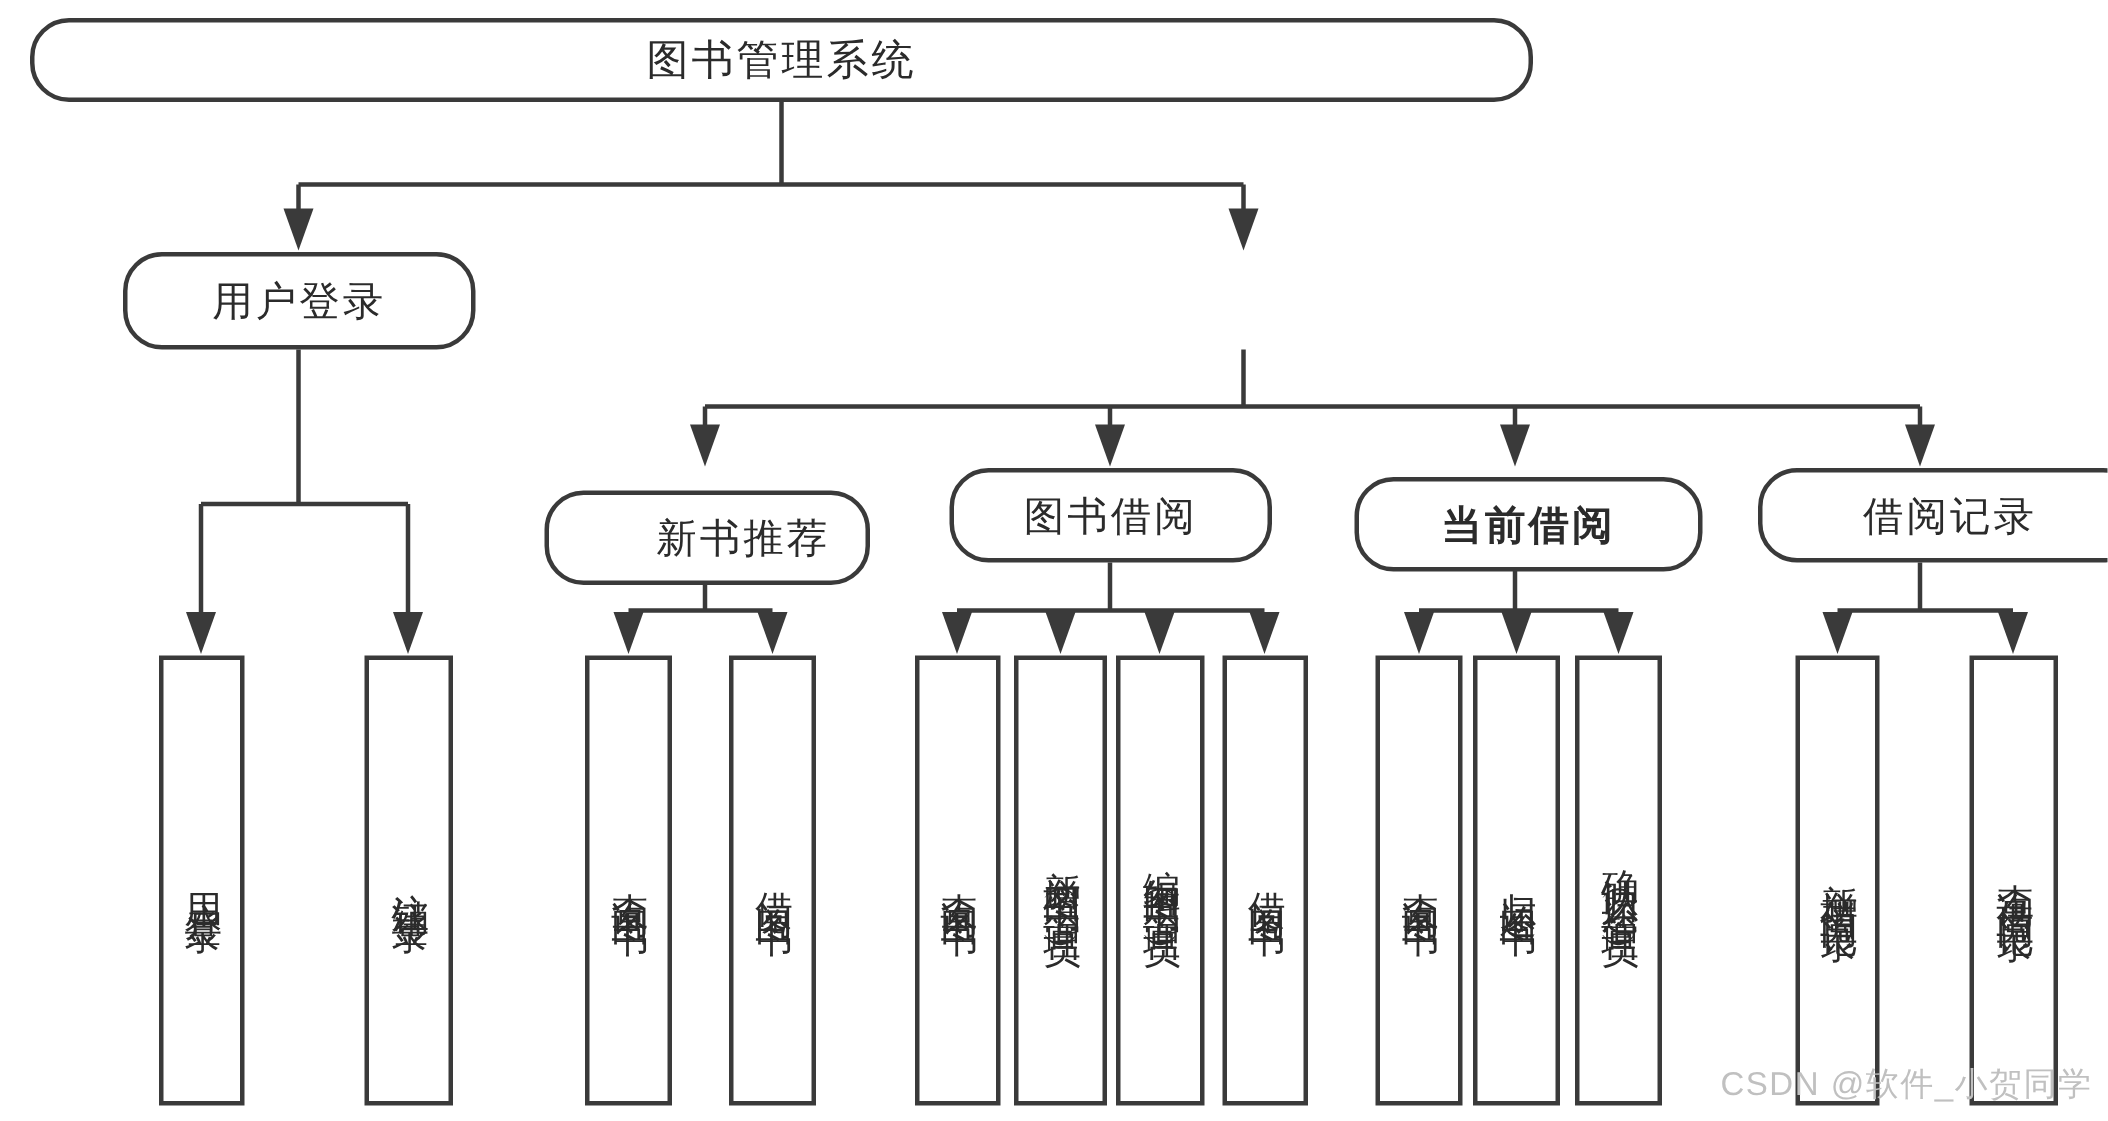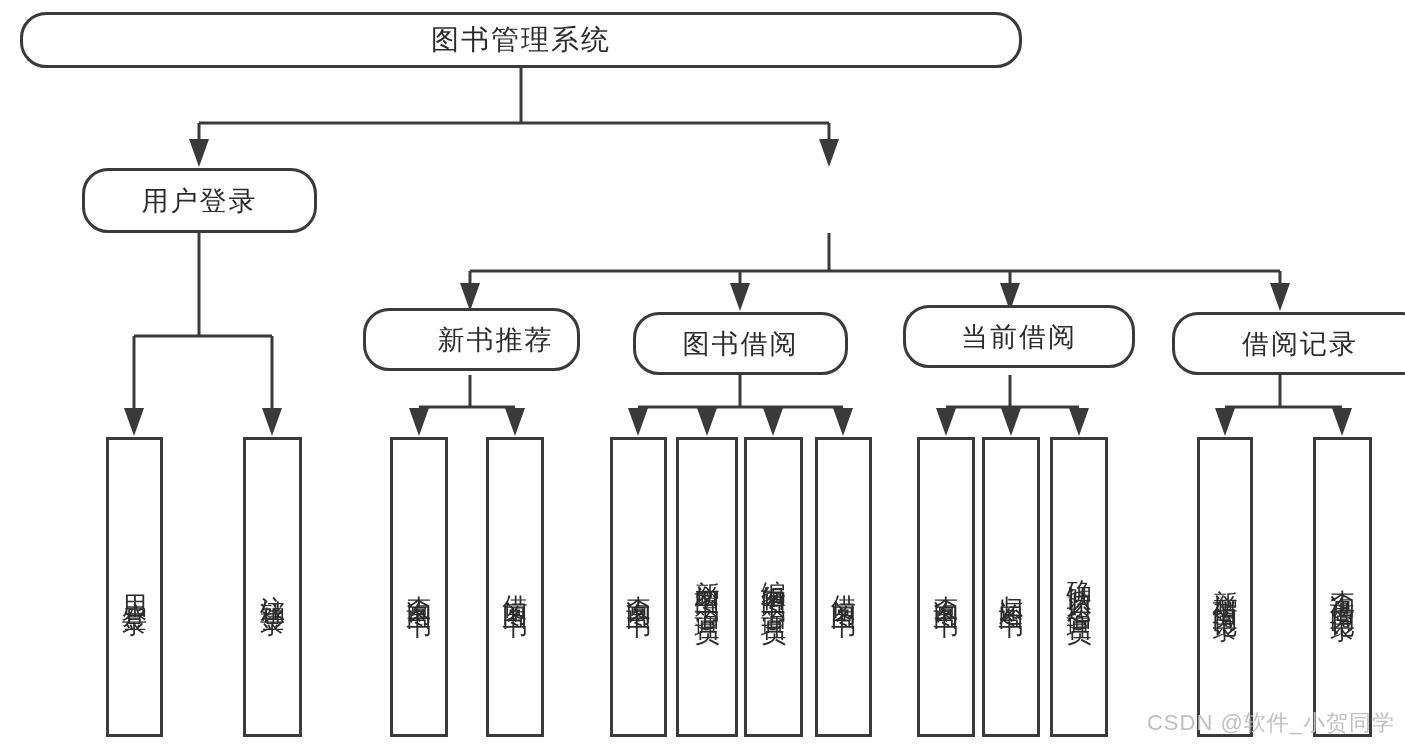--- a/index.html
+++ b/index.html
@@ -114,23 +114,23 @@
       <polygon points="1069,408 1089,408 1079,436"></polygon>
       <polygon points="1215,408 1235,408 1225,436"></polygon>
       <polygon points="1332,408 1352,408 1342,436"></polygon>
     </g>
   </svg>
 
   <div class="box h root" style="left:20px;top:12px;width:1002px;height:56px;">图书管理系统</div>
 
   <div class="box h" style="left:82px;top:168px;width:235px;height:65px;">用户登录</div>
 
-  <div class="box h" style="left:363px;top:308px;width:217px;height:63px;padding-left:48px;">新书推荐</div>
+  <div class="box h" style="left:363px;top:327px;width:217px;height:63px;padding-left:48px;">新书推荐</div>
   <div class="box h" style="left:633px;top:312px;width:215px;height:63px;">图书借阅</div>
-  <div class="box h" style="left:903px;top:305px;width:232px;height:63px;">当前借阅</div>
+  <div class="box h" style="left:903px;top:318px;width:232px;height:63px;font-weight:bold;">当前借阅</div>
   <div class="box h" style="left:1172px;top:312px;width:256px;height:63px;">借阅记录</div>
 
   <div class="box v" style="left:106px;top:437px;width:57px;height:300px;">用户登录</div>
   <div class="box v" style="left:243px;top:437px;width:59px;height:300px;">注销登录</div>
 
   <div class="box v" style="left:390px;top:437px;width:58px;height:300px;">查询图书</div>
   <div class="box v" style="left:486px;top:437px;width:58px;height:300px;">借阅图书</div>
 
   <div class="box v" style="left:610px;top:437px;width:57px;height:300px;">查询图书</div>
   <div class="box v" style="left:676px;top:437px;width:62px;height:300px;">新增图书（管理员）</div>

